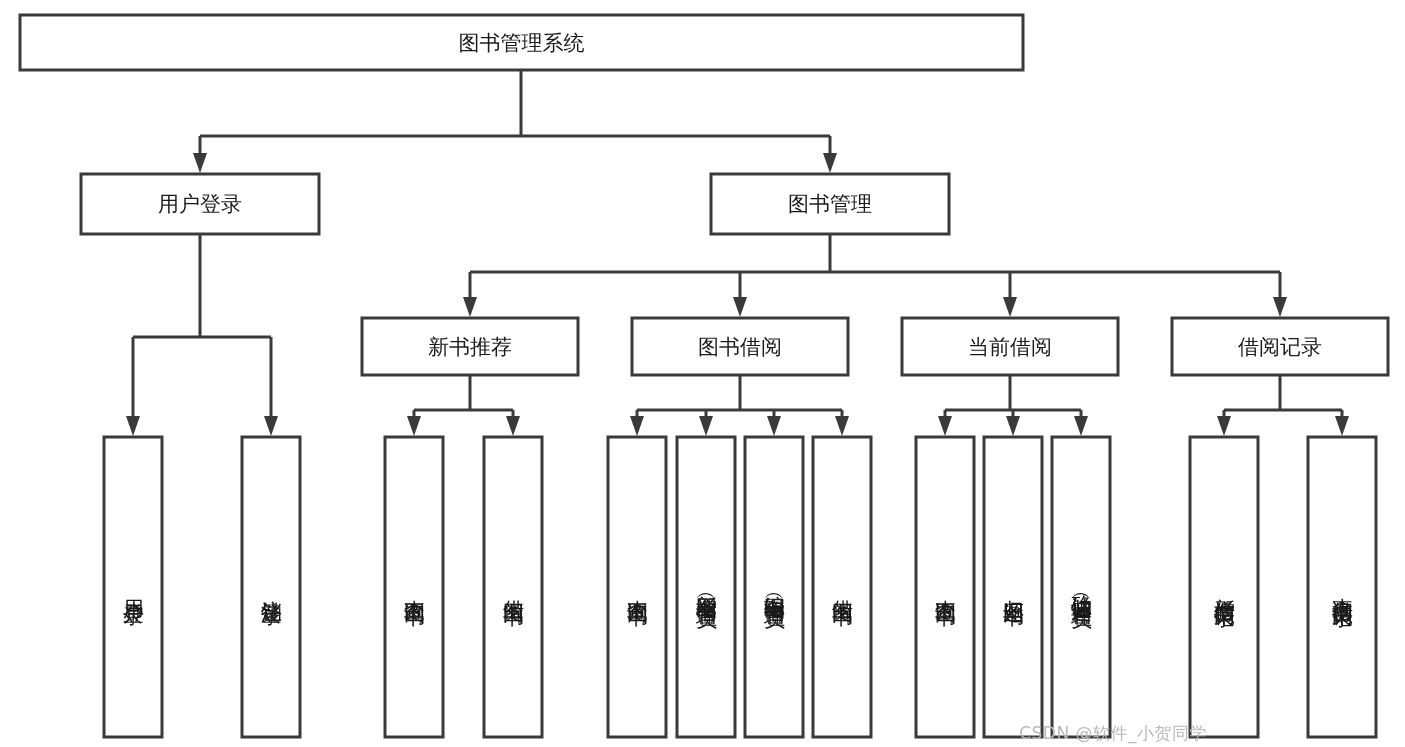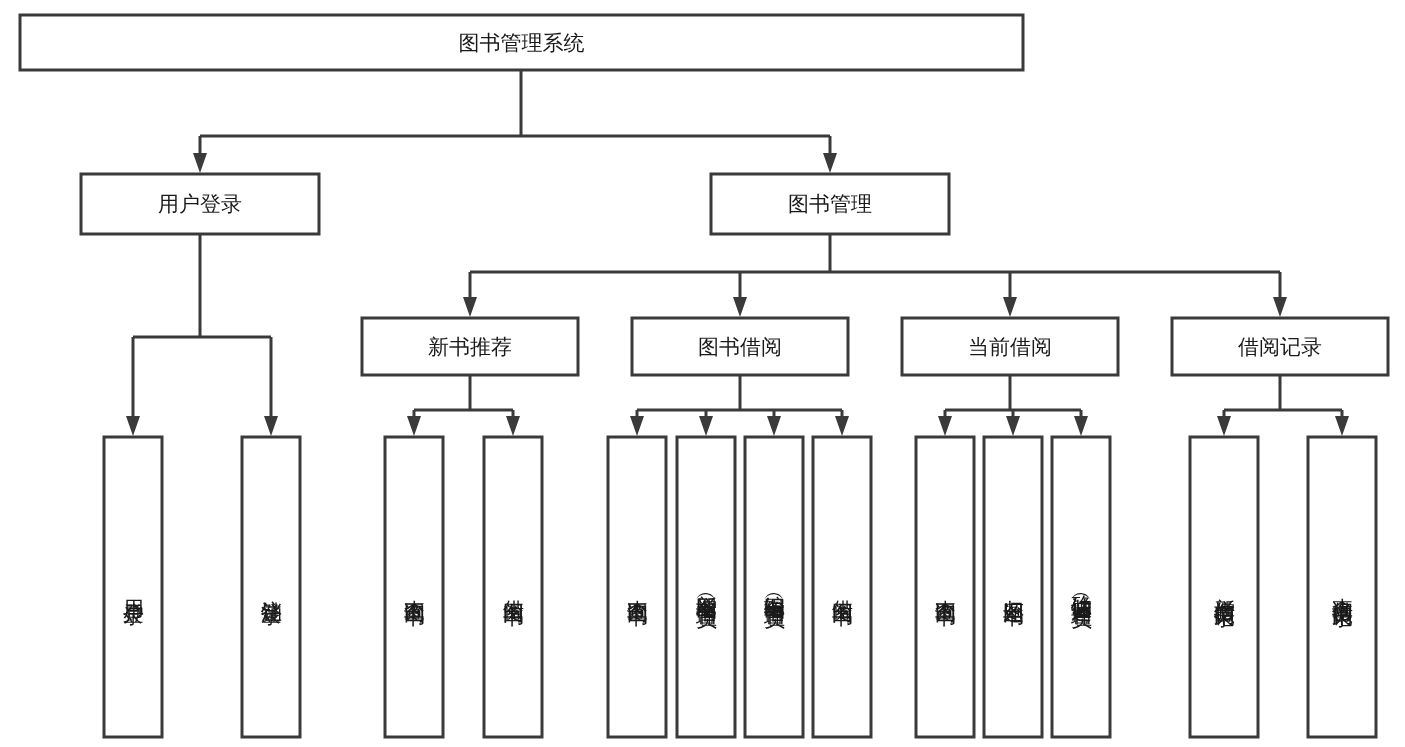--- a/index.html
+++ b/index.html
@@ -203,13 +203,14 @@
       <div class="vlabel-wrap" style="left: 1052px; top: 435px; width: 58px; height: 300px;">
         <div class="vlabel-text">确认归还（管理员）</div>
       </div>
       <div class="vlabel-wrap" style="left: 1190px; top: 435px; width: 68px; height: 300px;">
         <div class="vlabel-text">新增借阅记录</div>
       </div>
       <div class="vlabel-wrap" style="left: 1308px; top: 435px; width: 68px; height: 300px;">
         <div class="vlabel-text">查询借阅记录</div>
       </div>
     </div>
+  <div class="watermark">CSDN @软件_小贺同学</div>
 </div>
 
 </body></html>

